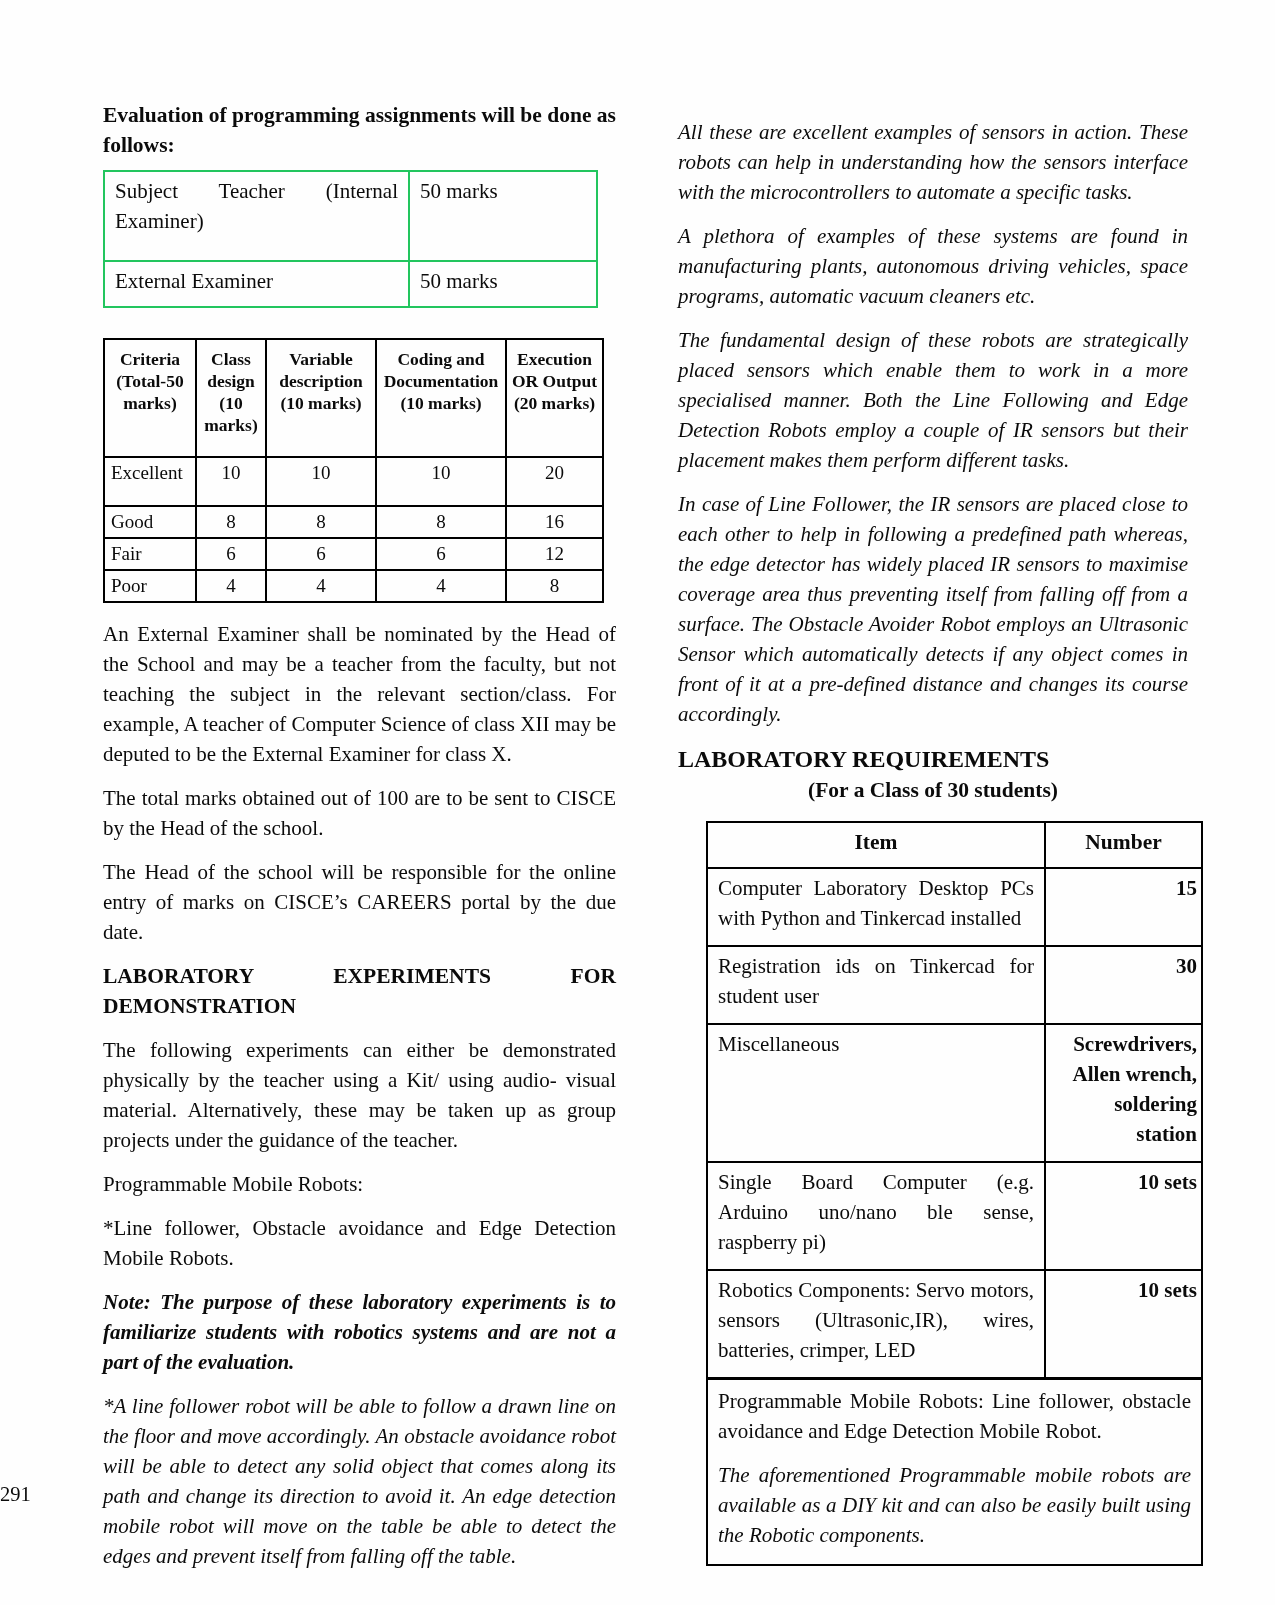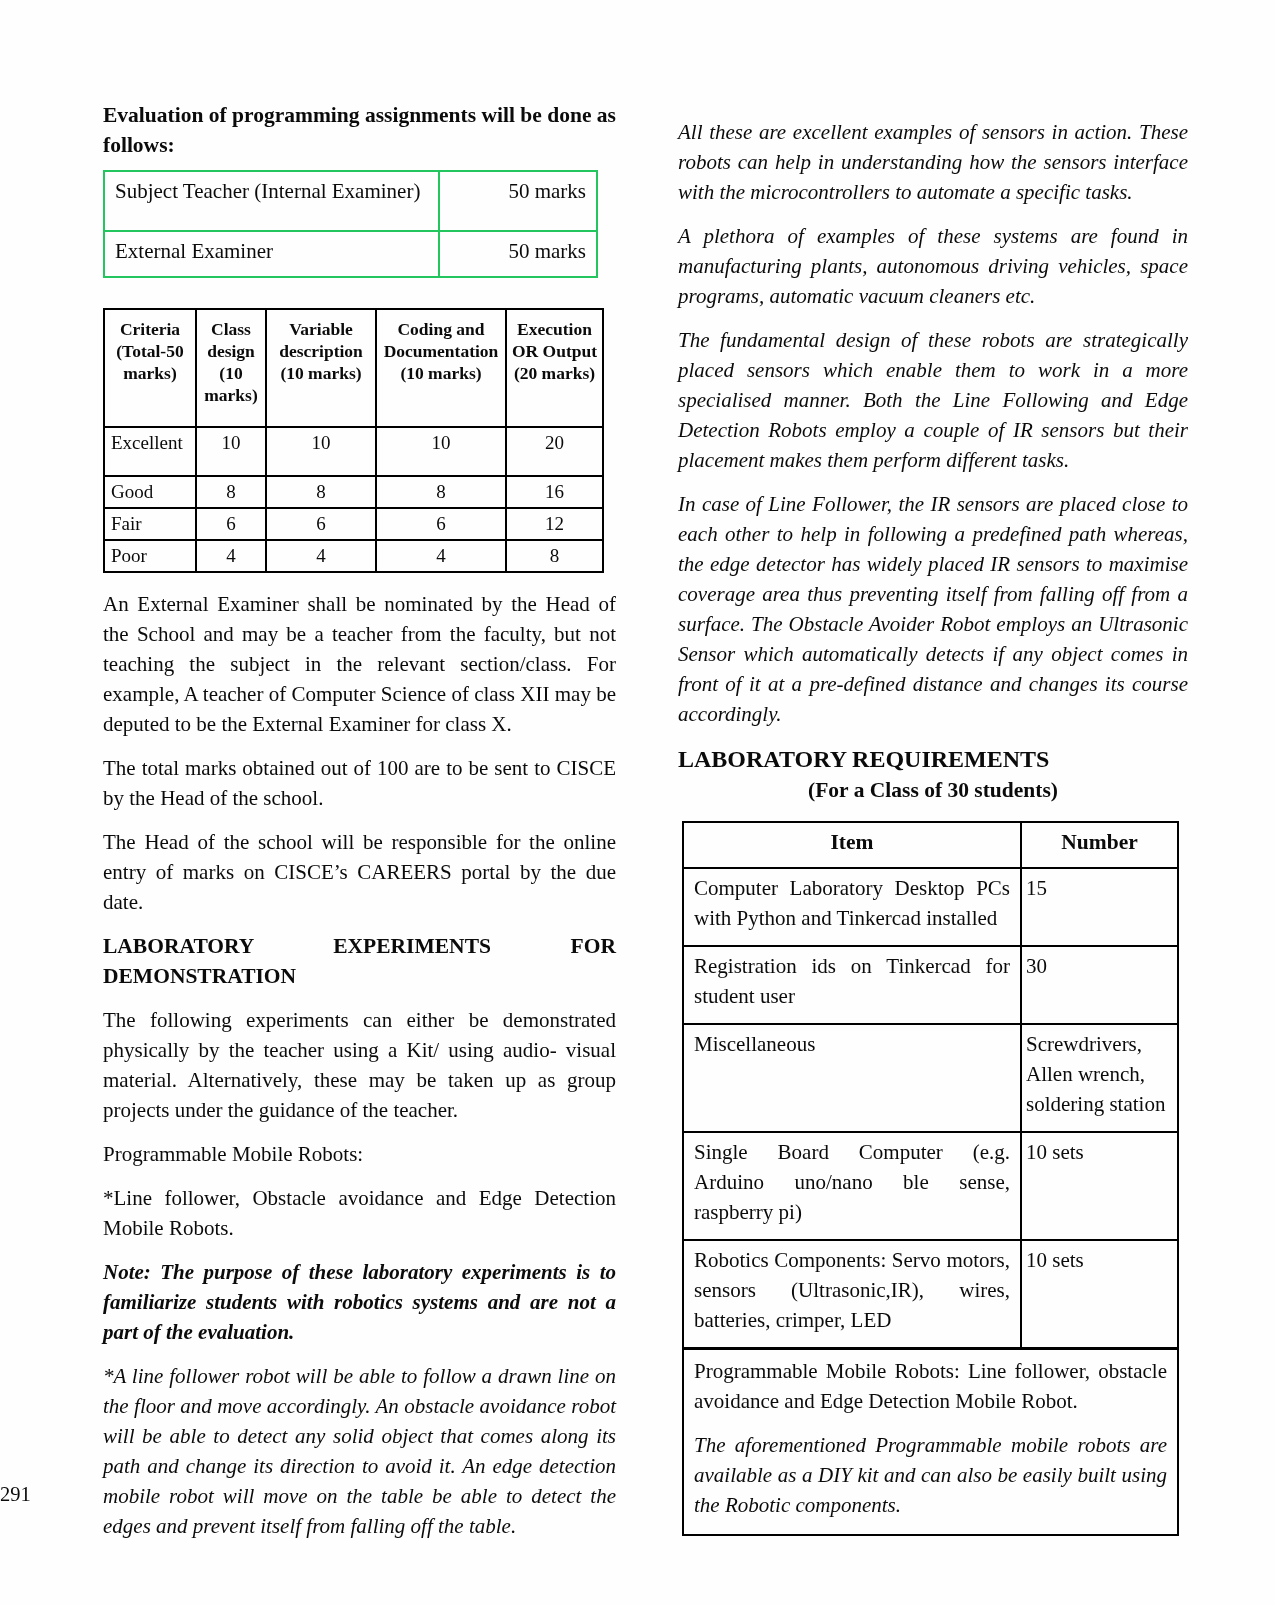--- a/index.html
+++ b/index.html
@@ -47,21 +47,21 @@
     margin: 2px 0 30px 0;
   }
   table.marks-table td {
     border: 2px solid #22c55e;
     font-size: 21px;
     line-height: 30px;
     padding: 4px 10px 10px 10px;
     vertical-align: top;
   }
   table.marks-table td.label { text-align: justify; }
-  table.marks-table td.value { text-align: right; width: 158px; margin-left: 12px; }
+  table.marks-table td.value { width: 188px; margin-left: 12px; }
   table.marks-table tr.tall td { padding-bottom: 24px; }
 
   
   table.criteria-table {
     width: 499px;
     border-collapse: collapse;
     margin: 17px 0 16px 0;
     table-layout: fixed;
   }
   table.criteria-table th {
@@ -94,41 +94,41 @@
   }
   .req-subtitle {
     text-align: center;
     font-weight: bold;
     font-size: 21.5px;
     line-height: 30px;
     margin: 0 0 16px 0;
   }
   table.req-table {
     width: 495px;
-    margin-left: 4px;
+    margin-left: 28px;
     border-collapse: collapse;
     table-layout: fixed;
   }
   table.req-table th {
     border: 2px solid #000;
     font-size: 21.5px;
     font-weight: bold;
     text-align: center;
     padding: 7px 6px 12px 6px;
     vertical-align: top;
   }
   table.req-table td {
     border: 2px solid #000;
     font-size: 21px;
     line-height: 30px;
     vertical-align: top;
     padding: 4px 10px 12px 10px;
   }
   table.req-table td.item { text-align: justify; }
-  table.req-table td.num  { text-align: left; padding-left: 4px; padding-right: 4px; }
+  table.req-table td.num  { text-align: right; padding-left: 4px; padding-right: 4px; font-weight: bold; }
   table.req-table tr.section-row td {
     font-weight: bold;
     border-top: 3px solid #000;
     padding: 6px 10px 10px 10px;
   }
   table.req-table tr.footer-row td {
     border-top: 3px solid #000;
     padding: 6px 10px 12px 10px;
   }
   table.req-table tr.footer-row p { margin: 0 0 14px 0; }

